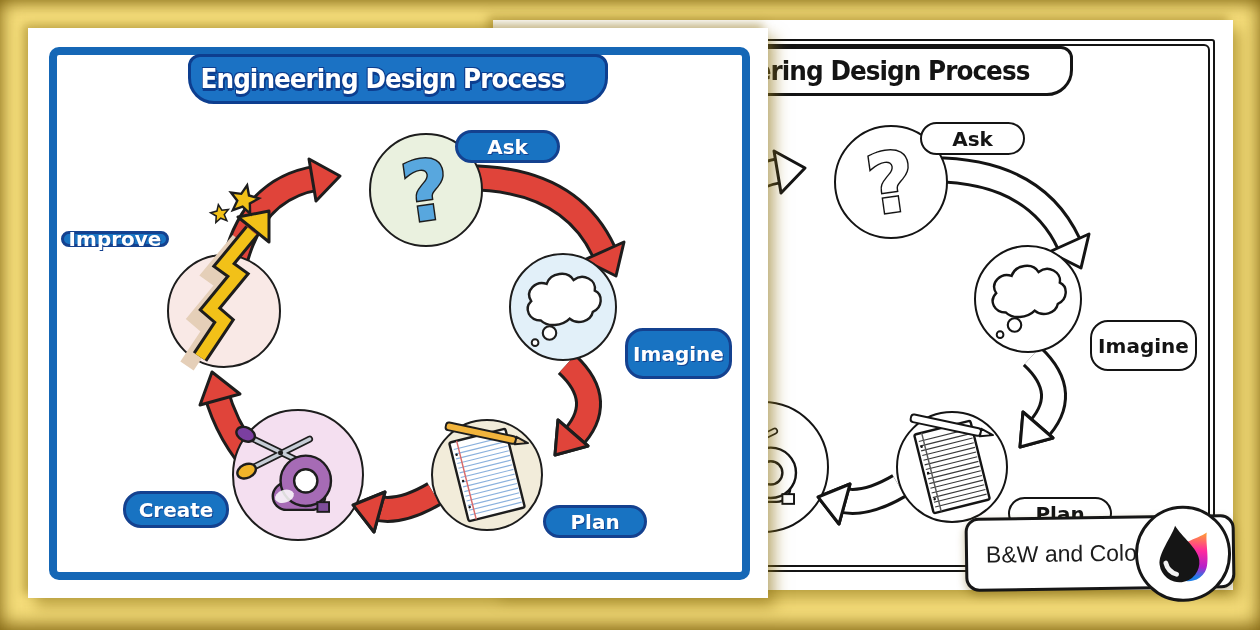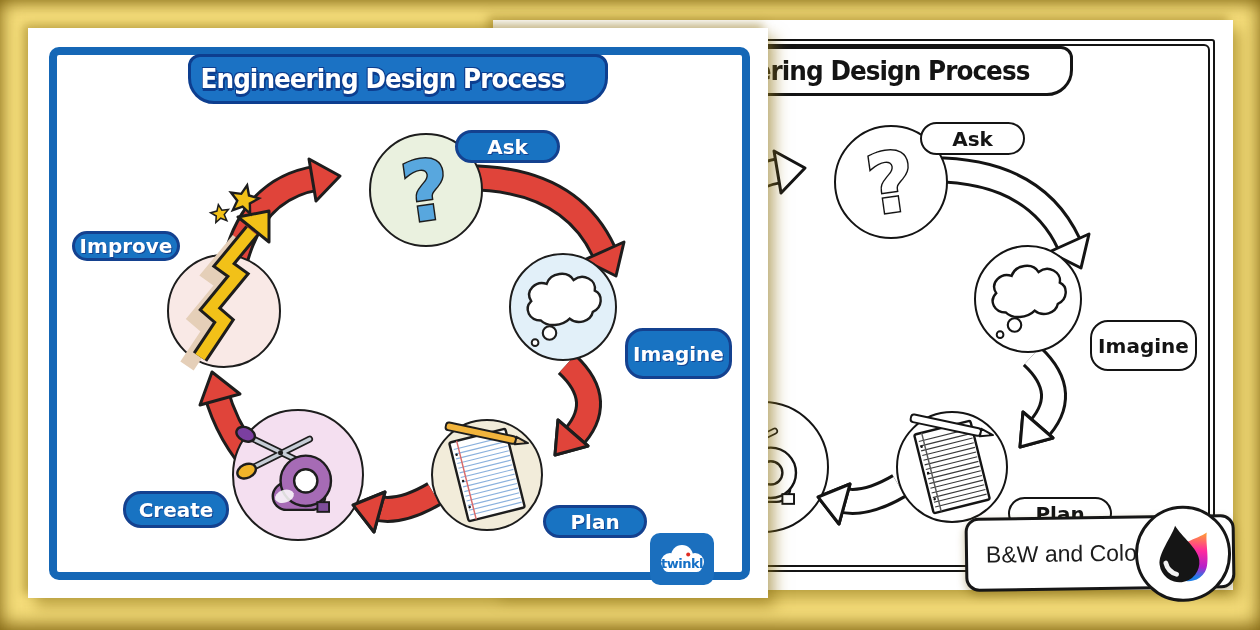--- a/index.html
+++ b/index.html
@@ -60,21 +60,21 @@
   
   .pill{position:absolute;z-index:4;display:flex;align-items:center;justify-content:center;box-sizing:border-box;
     font-weight:bold;font-size:20px;color:var(--pill-text);background:var(--pill);
     border:3px solid var(--pill-edge);border-radius:18px;}
   .theme-bw .pill{border-width:2.5px;}
   .theme-color .pill{text-shadow:1px 1px 0 #14418f;}
   .pill.p-ask{left:427px;top:102px;width:105px;height:33px;align-items:center;}
   .pill.p-imagine{left:597px;top:300px;width:107px;height:51px;}
   .pill.p-plan{left:515px;top:477px;width:104px;height:33px;}
   .pill.p-create{left:95px;top:463px;width:106px;height:37px;}
-  .pill.p-improve{left:44px;top:203px;width:108px;height:30px;}
+  .pill.p-improve{left:33px;top:203px;width:108px;height:16px;}
   
   .twinkl{position:absolute;left:622px;top:505px;width:64px;height:52px;background:#1b6fbe;border-radius:10px;z-index:6;}
   .twinkl svg{position:absolute;inset:0;}
   
   .badge{position:absolute;left:965px;top:516px;width:270px;height:74px;background:#fff;
     border:3px solid #161616;border-radius:14px;transform:rotate(-0.8deg);z-index:10;
     display:flex;align-items:center;font-family:"Liberation Sans",sans-serif;box-sizing:border-box;
     box-shadow:0 4px 8px rgba(120,95,15,.4);}
   .badge-label{font-size:23px;color:#1c1c1c;padding-left:18px;}
   .badge-circle{position:absolute;left:167px;top:-12px;width:96px;height:96px;border-radius:50%;
@@ -319,32 +319,20 @@
         <span>Create</span>
       </div>
   <div class="pill p-improve">
         <span>Improve</span>
       </div>
 
   <div class="bubble">
     <span class="bubble-label">Engineering Design Process</span>
   </div>
 
-  <div class="twinkl">
-    <svg viewBox="0 0 64 52">
-      <g fill="#fff">
-        <circle cx="20" cy="29" r="9"></circle>
-            <circle cx="32" cy="23" r="11"></circle>
-            <circle cx="45" cy="29" r="9"></circle>
-        <rect x="13" y="28" width="39" height="11" rx="5.5"></rect>
-      </g>
-      <text x="32" y="35" text-anchor="middle" font-family="DejaVu Sans" font-weight="bold" font-size="13" letter-spacing="-0.5" fill="#1470c6">twinkl</text>
-      <circle cx="38.2" cy="21.5" r="2" fill="#e02b20"></circle>
-    </svg>
-  </div>
 </div>
 
   <div class="badge">
     <span class="badge-label">B&amp;W and Color</span>
     <div class="badge-circle">
       <svg viewBox="0 0 96 96">
         <defs>
           <linearGradient id="cmyk" x1="0" y1="0" x2="0.35" y2="1">
             <stop offset="0" stop-color="#ffd800"></stop>
             <stop offset="0.5" stop-color="#ff2b9d"></stop>

